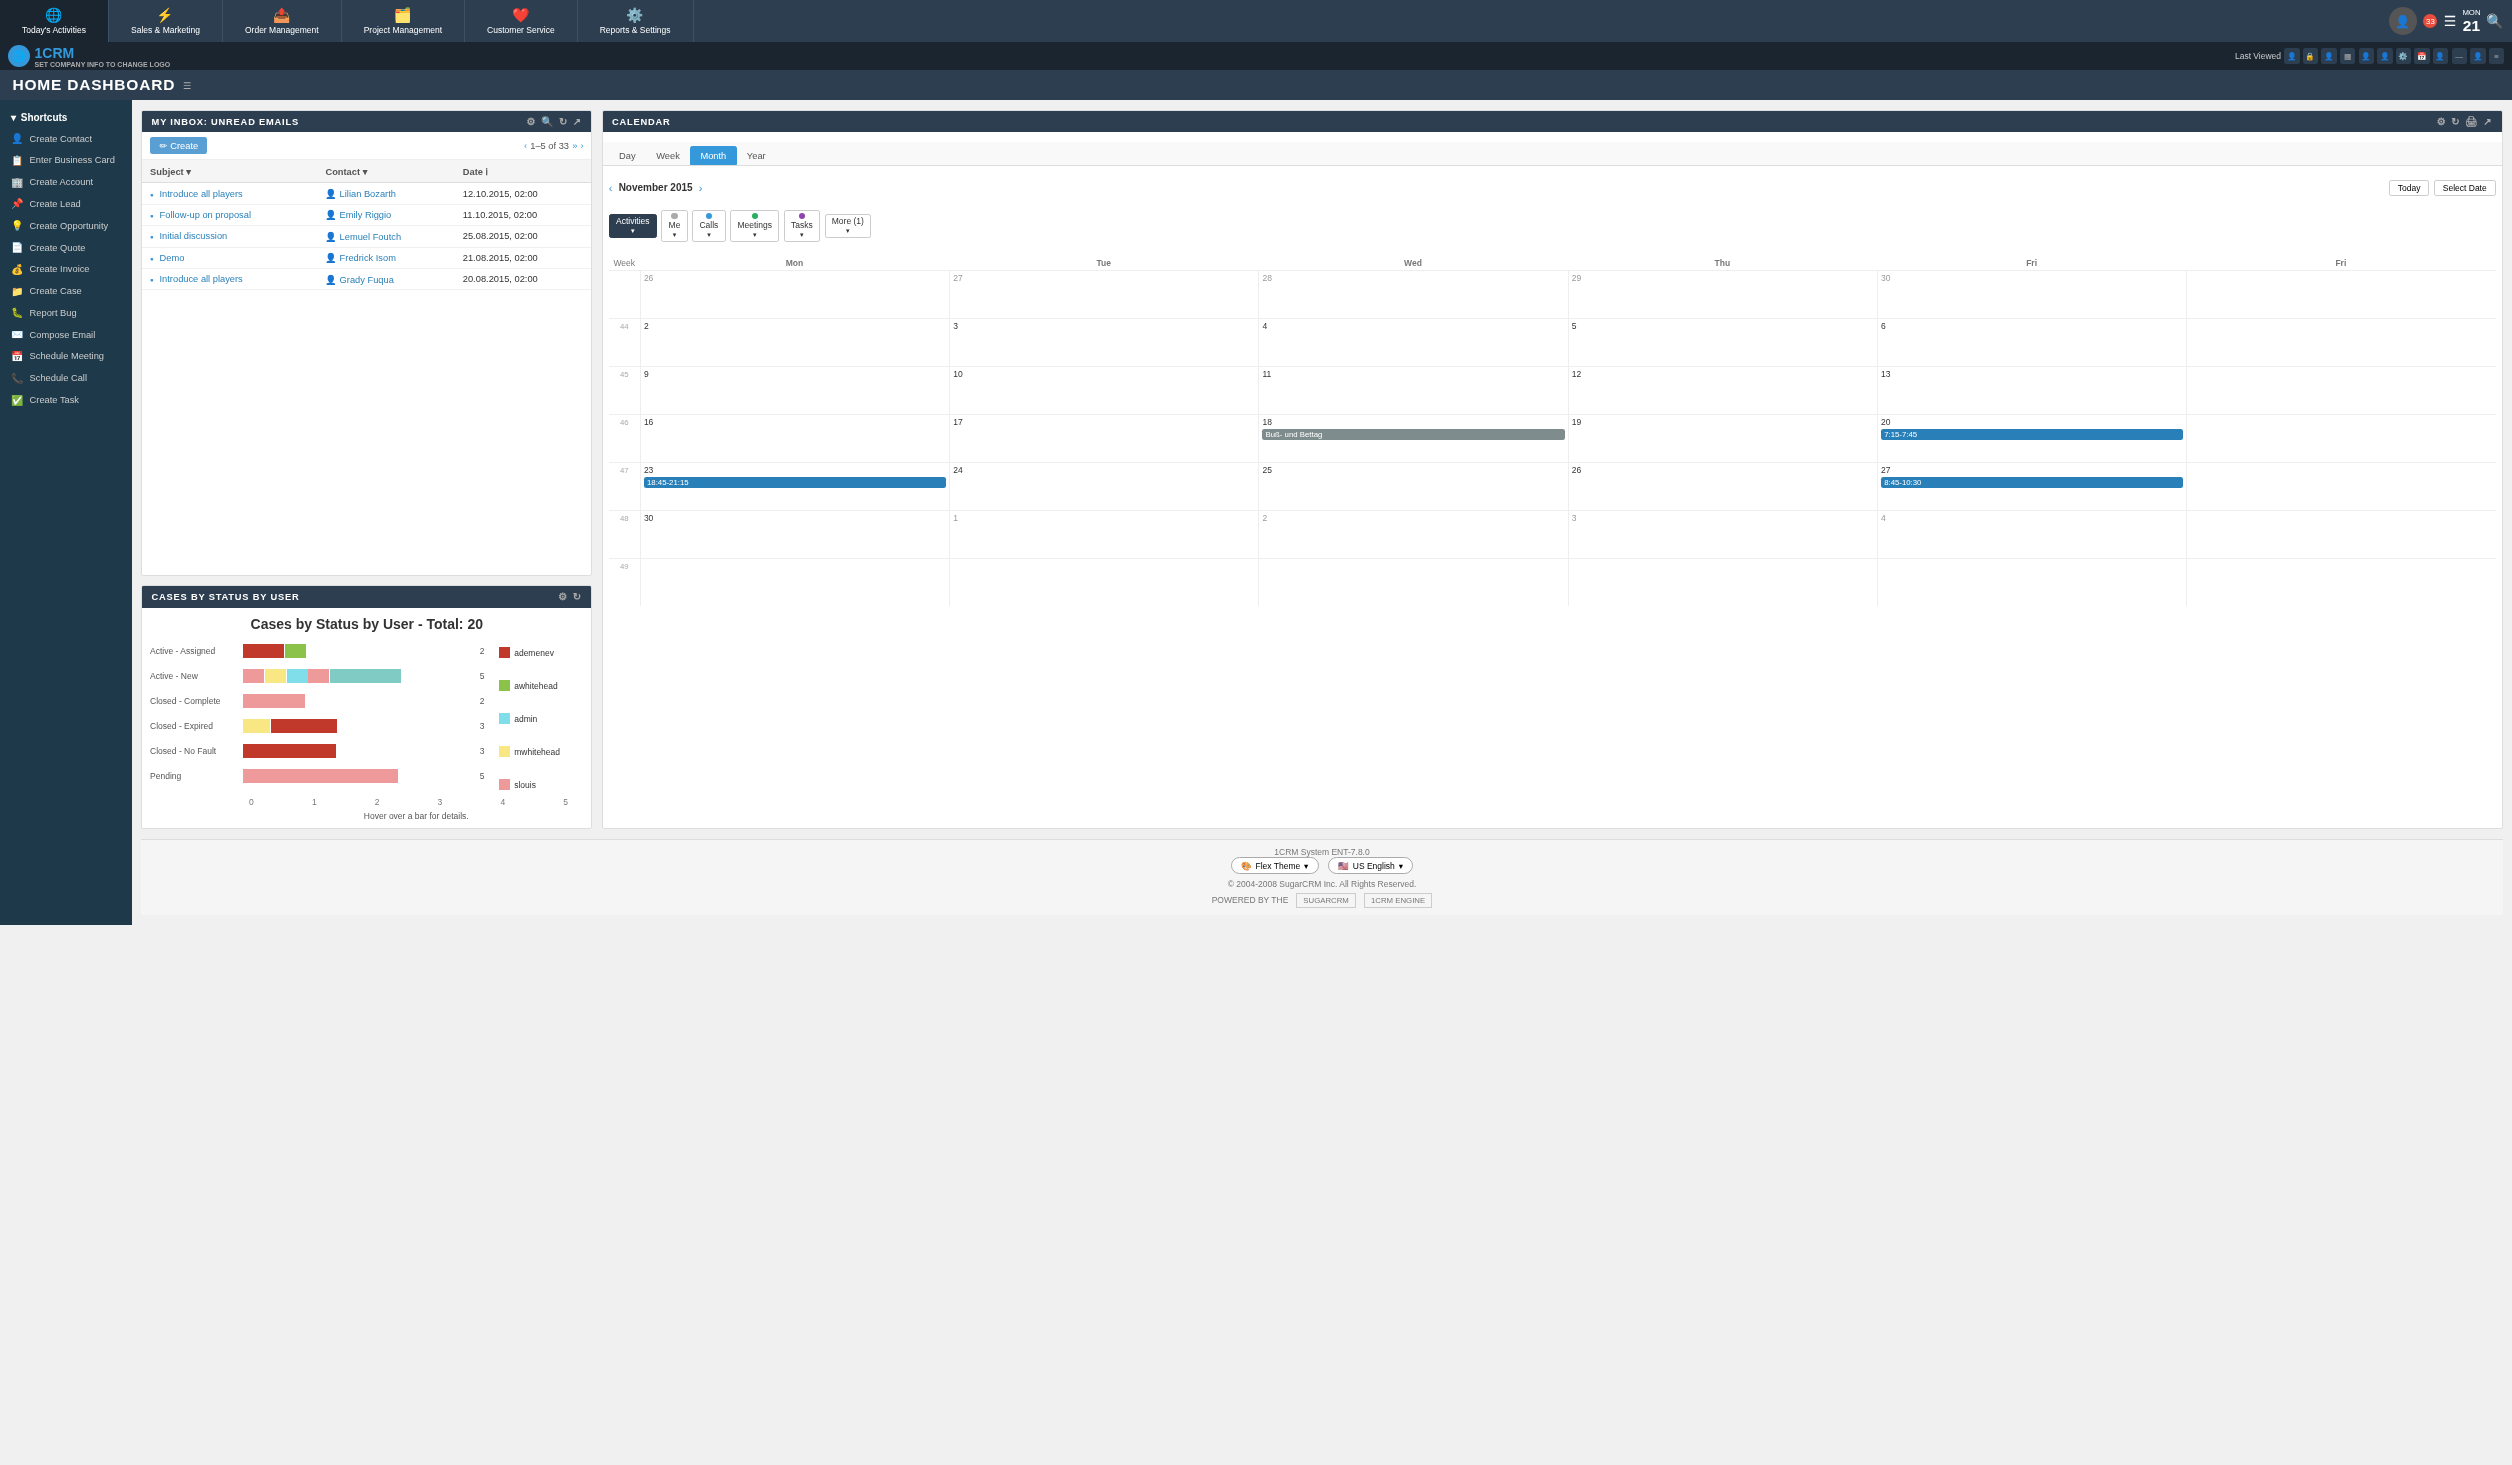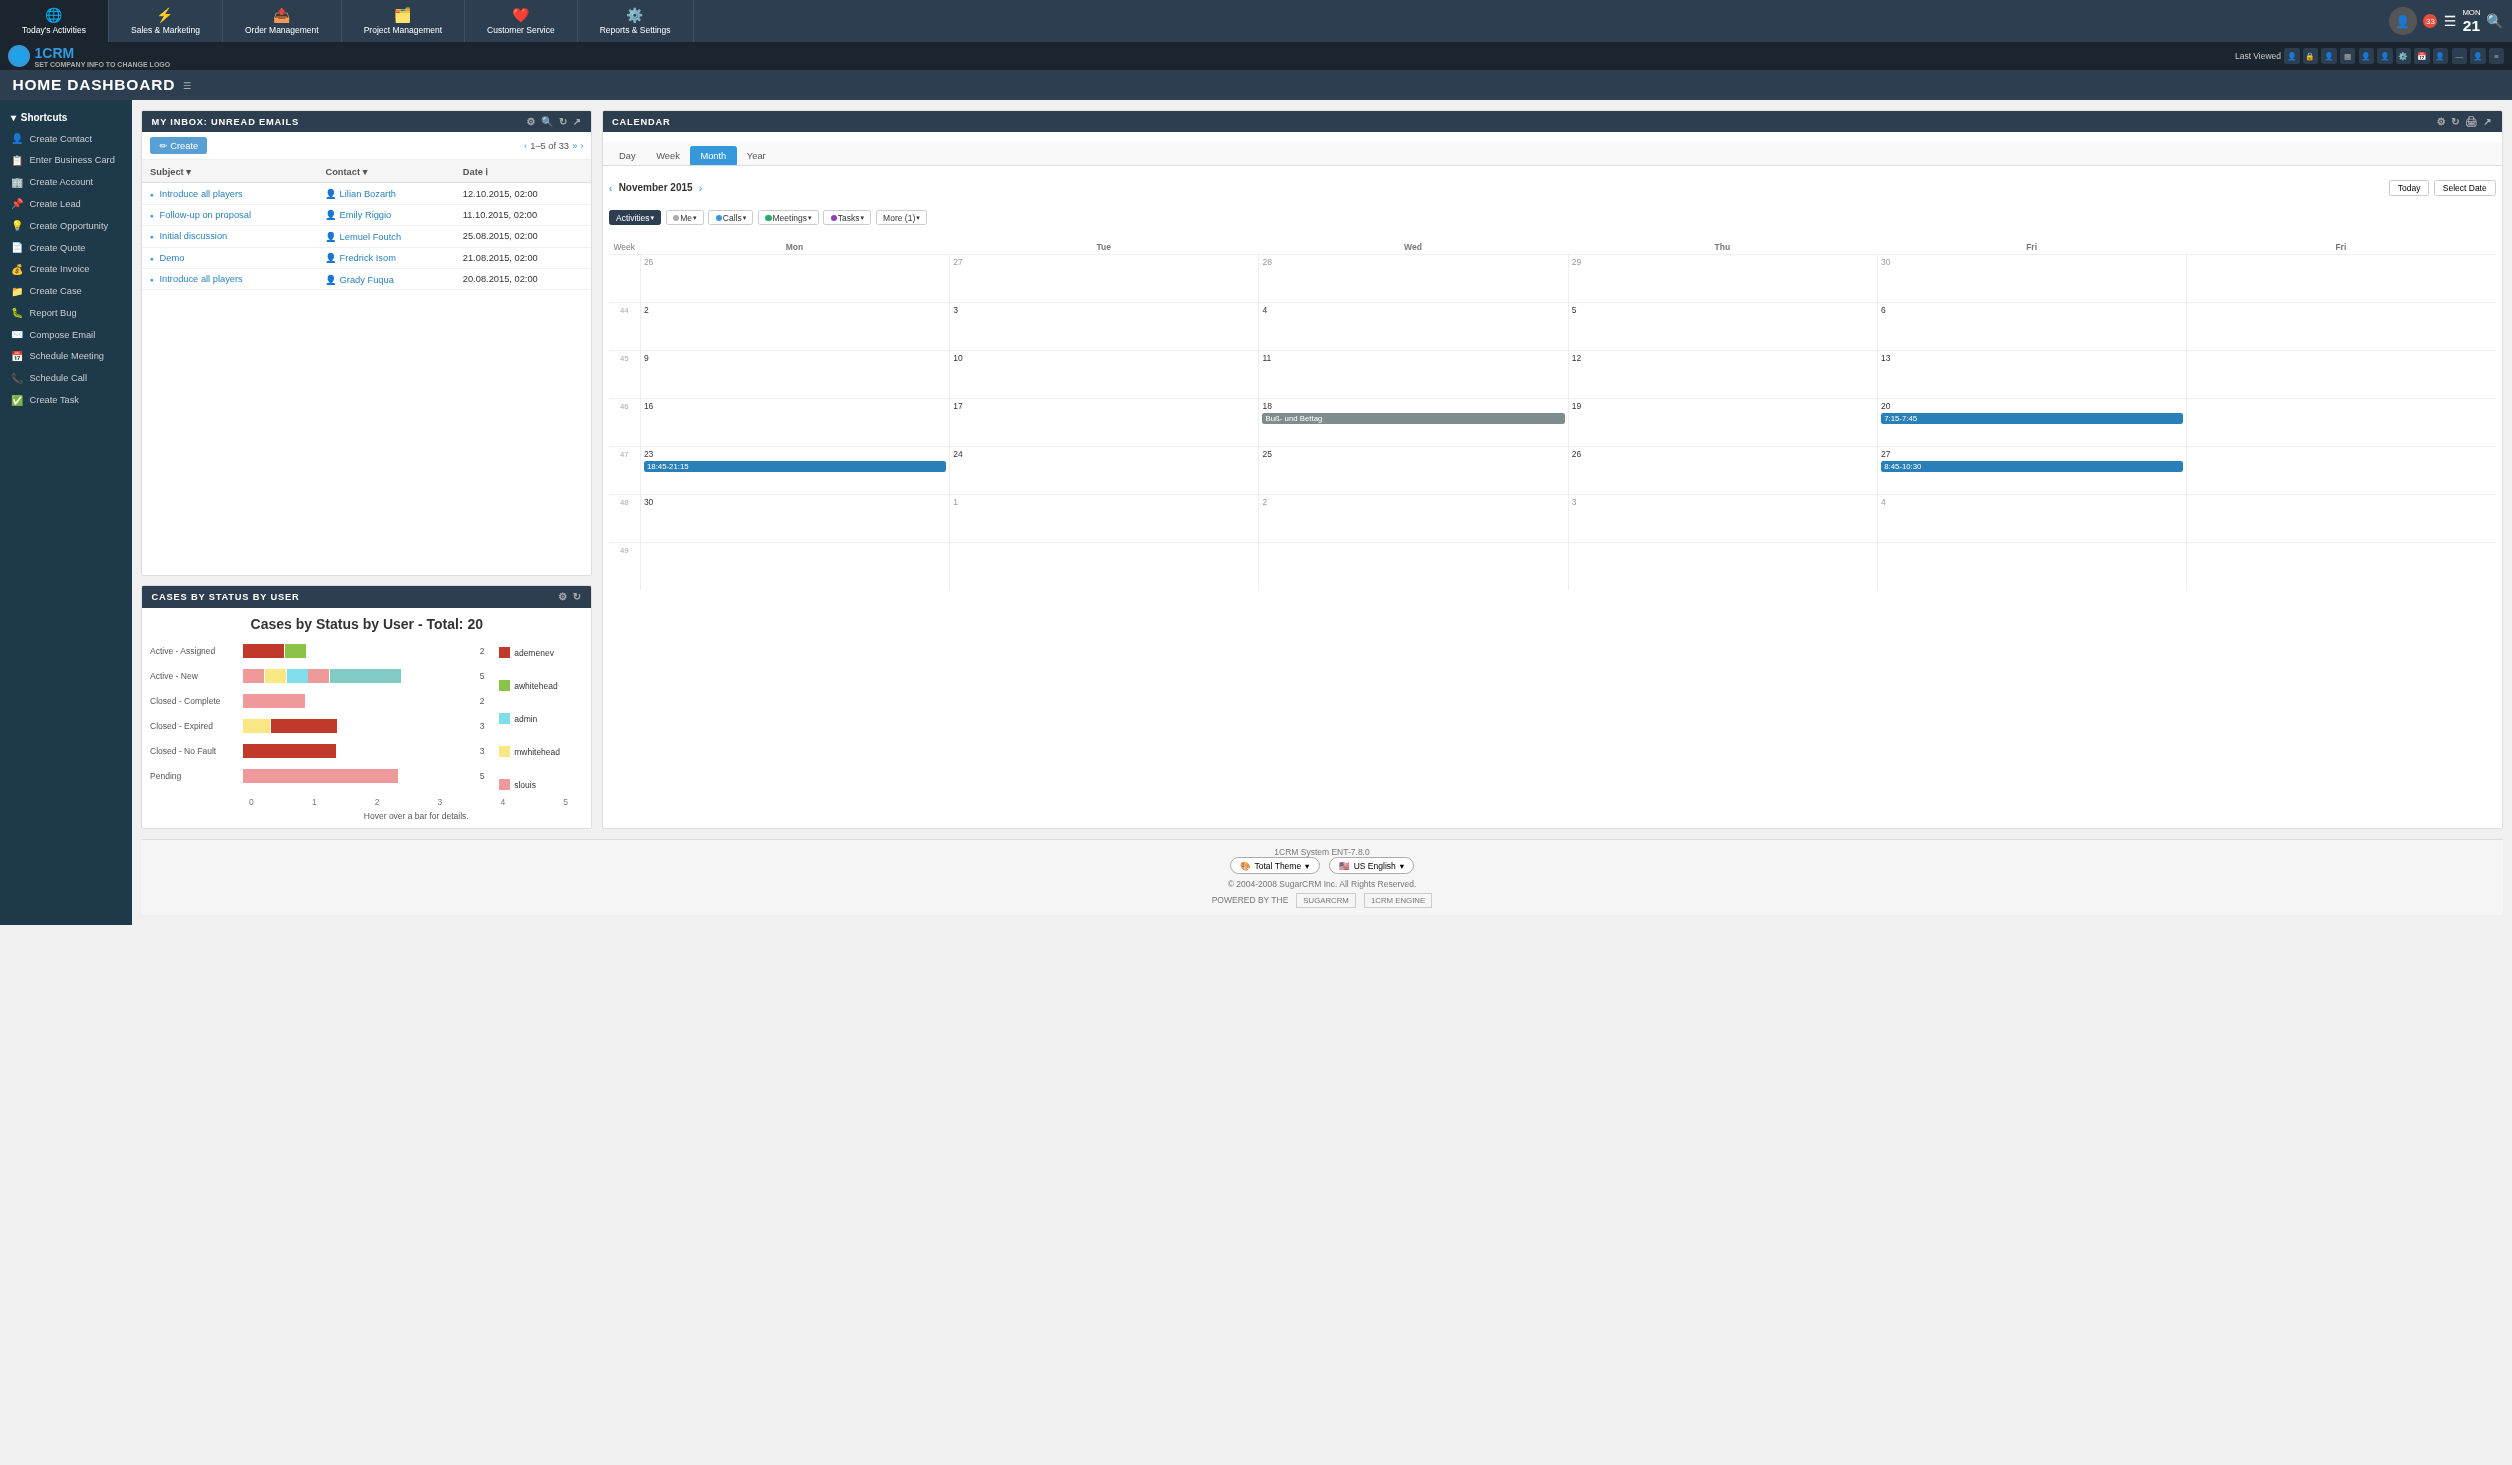--- a/index.html
+++ b/index.html
@@ -79,21 +79,21 @@
     .calendar-panel { flex: 1; }
     .cal-tabs { display: flex; padding: 4.7px 6.2px 0; border-bottom: 0.8px solid #ddd; background: #f9f9f9; }
     .cal-tab { padding: 3.1px 9.3px; cursor: pointer; border-radius: 2.3px 2.3px 0 0; font-size: 9.3px; color: #555; border: 0.8px solid transparent; }
     .cal-tab.active { background: #3498db; color: #fff; border-color: #3498db; }
     .cal-controls { display: flex; align-items: center; padding: 4.7px 6.2px; gap: 6.2px; }
     .cal-nav { cursor: pointer; color: #3498db; font-size: 11px; }
     .cal-month-title { font-weight: bold; font-size: 10px; }
     .cal-actions { margin-left: auto; display: flex; gap: 4.7px; }
     .btn-cal { background: #fff; border: 0.8px solid #ccc; padding: 2.3px 7.8px; border-radius: 2.3px; cursor: pointer; font-size: 8.5px; }
     .cal-filters { display: flex; align-items: center; padding: 0 6.2px 4.7px; gap: 4.7px; flex-wrap: wrap; }
-    .filter-btn { display: flex; align-items: center; gap: 1px; padding: 1.6px 6.2px; border-radius: 2.3px; cursor: pointer; font-size: 8.5px; border: 0.8px solid #ccc; background: #fff; }
+    .filter-btn { display: flex; align-items: center; gap: 1px; padding: 1.6px 6.2px; border-radius: 2.3px; cursor: pointer; font-size: 8.5px; border: 0.8px solid #ccc; background: #fff; flex-direction: column; }
     .filter-btn .dot { width: 6.2px; height: 6.2px; border-radius: 50%; display: inline-block; }
     .filter-btn.active-filter { background: #2c3e50; color: #fff; border-color: #2c3e50; }
     .filter-chevron { font-size: 7px; }
 
     
     .cal-grid { padding: 0 6.2px 6.2px; }
     .cal-grid-header { display: grid; grid-template-columns: 31px repeat(6, 1fr); }
     .cal-grid-header .week-col { text-align: center; font-size: 8.5px; color: #777; padding: 2.3px; }
     .cal-grid-header .day-col { text-align: center; font-size: 8.5px; color: #777; padding: 2.3px; font-weight: bold; }
     .cal-week-row { display: grid; grid-template-columns: 31px repeat(6, 1fr); border-top: 0.8px solid #eee; min-height: 47px; }
@@ -653,21 +653,21 @@
             </div>
         </div>
       </div>
     </div>
 
     <div class="footer">
       <div id="footer-version">1CRM System ENT-7.8.0</div>
       <div class="footer-buttons">
         <button class="footer-btn">
           <span>🎨</span>
-          <span id="footer-theme-label">Total Theme</span>
+          <span id="footer-theme-label">Flex Theme</span>
           <span>▾</span>
         </button>
         <button class="footer-btn">
           <span>🇺🇸</span>
           <span id="footer-lang-label">US English</span>
           <span>▾</span>
         </button>
       </div>
       <div id="footer-copyright2">© 2004-2008 SugarCRM Inc. All Rights Reserved.</div>
       <div class="footer-logos">

